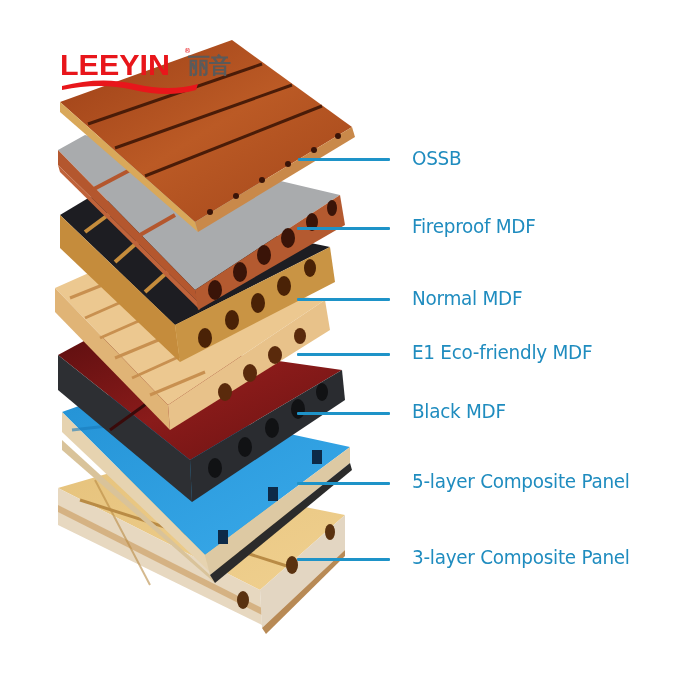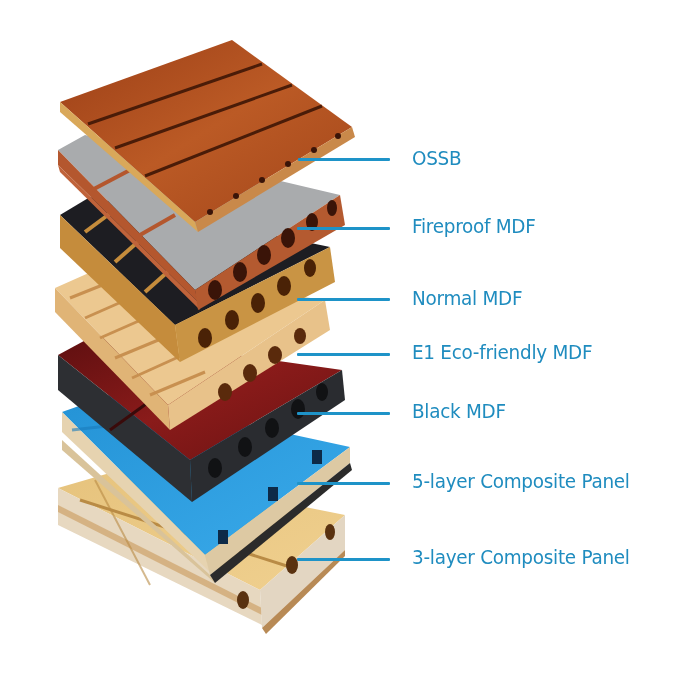--- a/index.html
+++ b/index.html
@@ -143,20 +143,28 @@
       <line x1="145" y1="176" x2="322" y2="106" stroke="#4a1c08" stroke-width="3"></line>
       <circle cx="210" cy="212" r="3" fill="#3a1408"></circle>
       <circle cx="236" cy="196" r="3" fill="#3a1408"></circle>
       <circle cx="262" cy="180" r="3" fill="#3a1408"></circle>
       <circle cx="288" cy="164" r="3" fill="#3a1408"></circle>
       <circle cx="314" cy="150" r="3" fill="#3a1408"></circle>
       <circle cx="338" cy="136" r="3" fill="#3a1408"></circle>
     </g>
   </svg>
 
+  <div class="logo">
+    <span class="logo-text" style="color:#e8161b">LEEYIN</span>
+    <span class="logo-reg" style="color:#e8161b">®</span>
+    <span class="logo-cn" style="color:#5a5a5a">丽音</span>
+    <svg style="position:absolute;left:0;top:28px" width="140" height="16" viewBox="0 0 140 16">
+      <path d="M2,8 Q40,-2 75,6 Q110,14 138,6 L136,12 Q108,20 74,12 Q40,4 2,12 Z" fill="#e8161b"></path>
+    </svg>
+  </div>
 
   <div id="callouts">
       <div class="leader" style="left: 298px; top: 158px; width: 92px; background: rgb(30, 147, 200);"></div>
       <div class="label" style="top: 146px; color: rgb(31, 140, 191);">OSSB</div>
       <div class="leader" style="left: 297px; top: 227px; width: 93px; background: rgb(30, 147, 200);"></div>
       <div class="label" style="top: 214px; color: rgb(31, 140, 191);">Fireproof MDF</div>
       <div class="leader" style="left: 297px; top: 298px; width: 93px; background: rgb(30, 147, 200);"></div>
       <div class="label" style="top: 286px; color: rgb(31, 140, 191);">Normal MDF</div>
       <div class="leader" style="left: 297px; top: 353px; width: 93px; background: rgb(30, 147, 200);"></div>
       <div class="label" style="top: 340px; color: rgb(31, 140, 191);">E1 Eco-friendly MDF</div>

